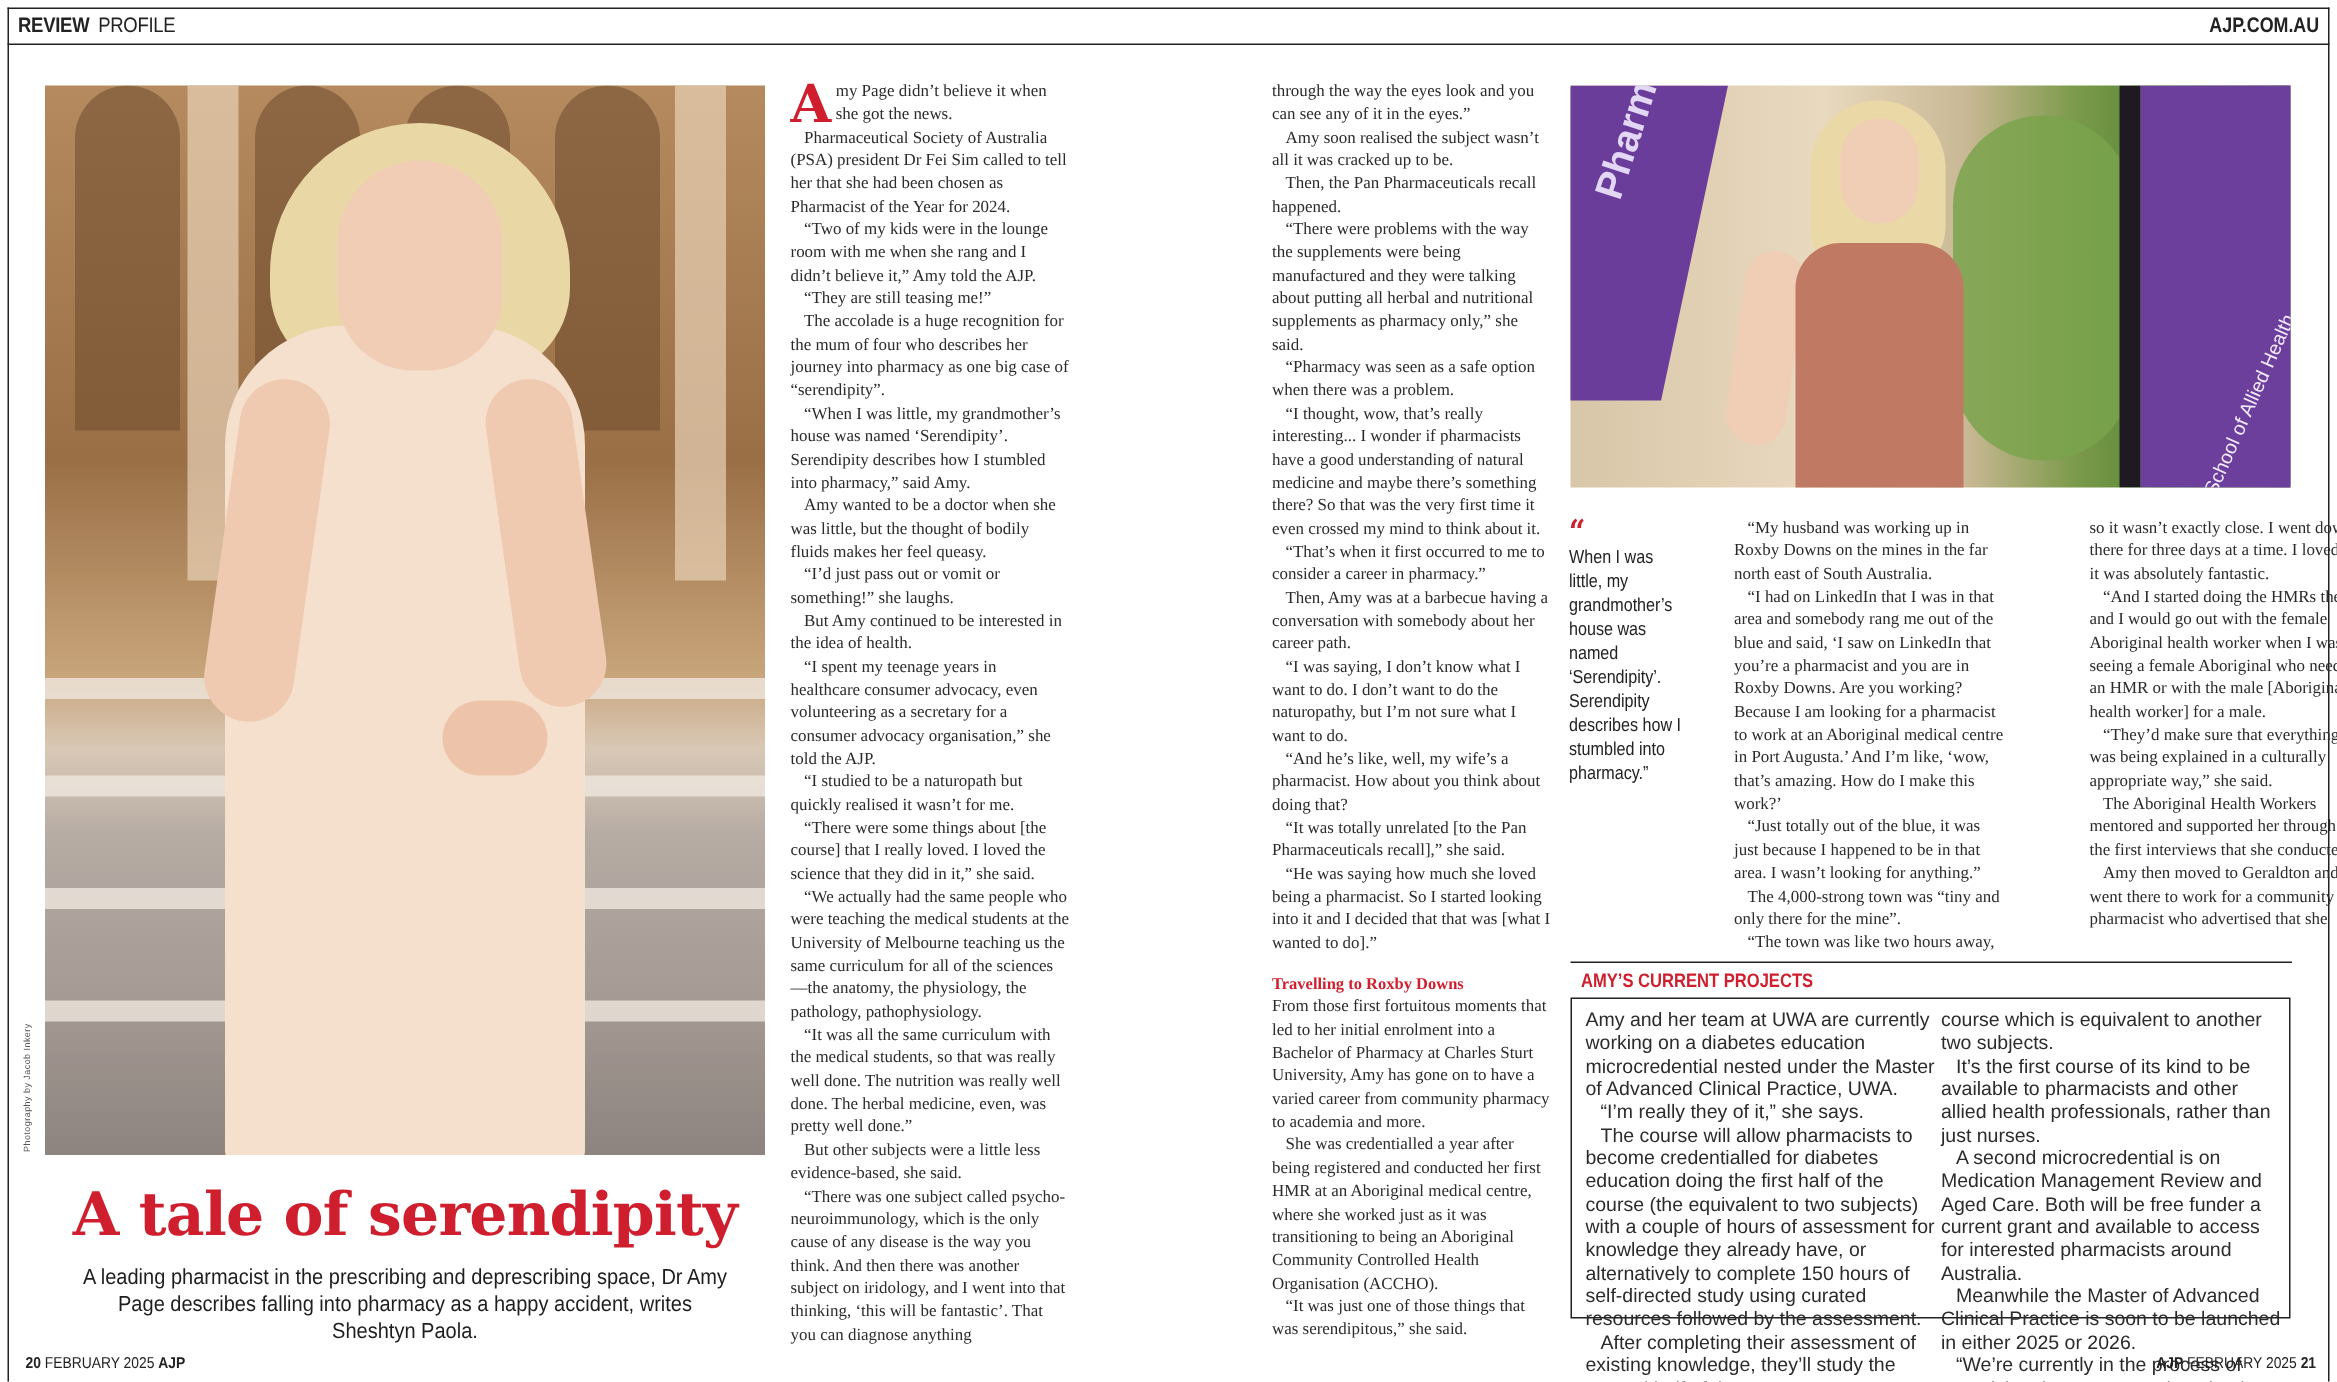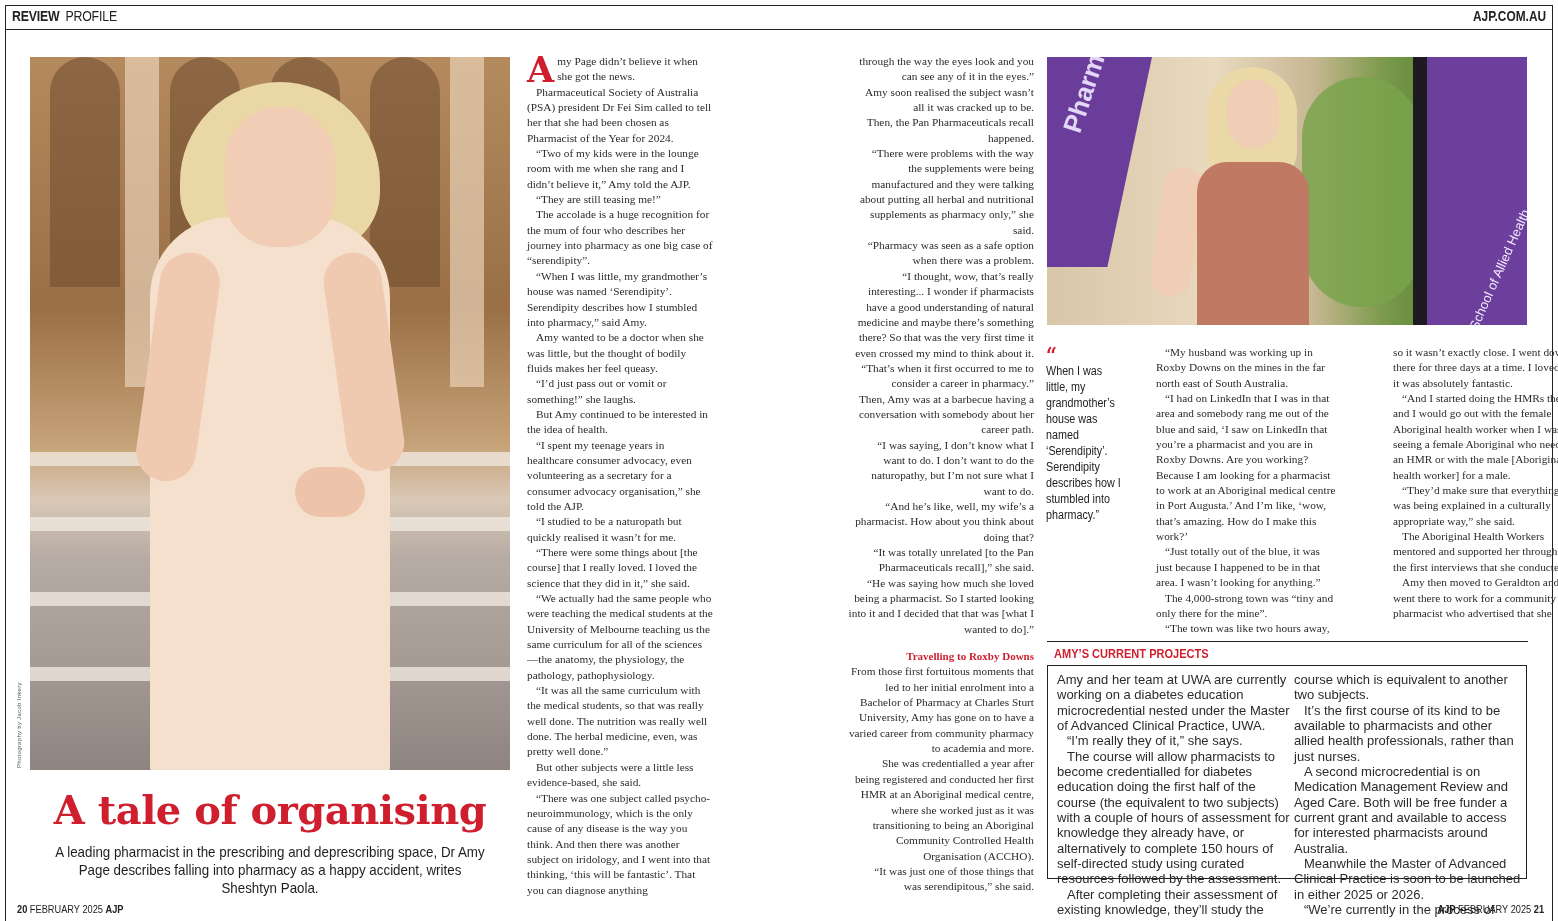--- a/index.html
+++ b/index.html
@@ -46,21 +46,21 @@
 
   
   .headline { position: absolute; left: 30px; top: 786px; width: 480px; text-align: center; font-family: "DejaVu Serif", serif; font-weight: bold; font-size: 40px; color: #cf1f2e; letter-spacing: -0.5px; white-space: nowrap; }
   .standfirst { position: absolute; left: 30px; top: 843px; width: 480px; text-align: center; font-family: "Liberation Sans", sans-serif; font-size: 14.5px; line-height: 18px; color: #1e1e1e; transform: scaleX(0.92); transform-origin: center; }
 
   
   .col { position: absolute; font-family: "Liberation Serif", serif; font-size: 11.3px; line-height: 15.35px; color: #2b2b2b; }
   .col p { text-indent: 9px; }
   .col p.noindent { text-indent: 0; }
   .col1 { left: 527px; top: 54px; width: 186px; }
-  .col2 { left: 848px; top: 54px; width: 186px; text-align: right; }
+  .col2 { left: 848px; top: 54px; width: 186px; }
   .col3 { left: 1156px; top: 345px; width: 180px; }
   .col4 { left: 1345px; top: 345px; width: 180px; margin-left: 48px; }
 
   .dropcap { float: left; font-family: "DejaVu Serif", serif; font-weight: bold; color: #cf1f2e; font-size: 35px; line-height: 28px; margin: 2px 3px 0 0; }
   .subhead { font-family: Liberation Serif, serif; font-weight: bold; color: #cf1f2e; font-size: 11px; margin-top: 12px; text-indent: 0 !important; }
 
   .pullquote { position: absolute; left: 1046px; top: 347px; width: 88px; font-family: "Liberation Sans", sans-serif; font-size: 12.5px; line-height: 16px; color: #222; transform: scaleX(0.86); transform-origin: left; }
   .pq-mark { color: #cf1f2e; font-family: "DejaVu Serif", serif; font-weight: bold; font-size: 22px; line-height: 16px; display: block; height: 16px; }
 
   
@@ -116,21 +116,21 @@
   <div class="banner-l-text">Pharmacy</div>
   <div class="banner-r-pole"></div>
   <div class="banner-r"></div>
   <div class="banner-r-text">School of Allied Health</div>
   <div class="arm2l"></div>
   <div class="hair2"></div>
   <div class="dress2"></div>
   <div class="face2"></div>
 </div>
 
-<h1 class="headline">A tale of organising</h1>
+<h1 class="headline">A tale of serendipity</h1>
 <p class="standfirst">A leading pharmacist in the prescribing and deprescribing space, Dr Amy Page describes falling into pharmacy as a happy accident, writes Sheshtyn Paola.</p>
 
 <div class="col col1">
   <span class="dropcap">A</span>
   <p class="noindent">my Page didn’t believe it when she got the news.</p>
   <p>Pharmaceutical Society of Australia (PSA) president Dr Fei Sim called to tell her that she had been chosen as Pharmacist of the Year for 2024.</p>
   <p>“Two of my kids were in the lounge room with me when she rang and I didn’t believe it,” Amy told the AJP.</p>
   <p>“They are still teasing me!”</p>
   <p>The accolade is a huge recognition for the mum of four who describes her journey into pharmacy as one big case of “serendipity”.</p>
   <p>“When I was little, my grandmother’s house was named ‘Serendipity’. Serendipity describes how I stumbled into pharmacy,” said Amy.</p>

